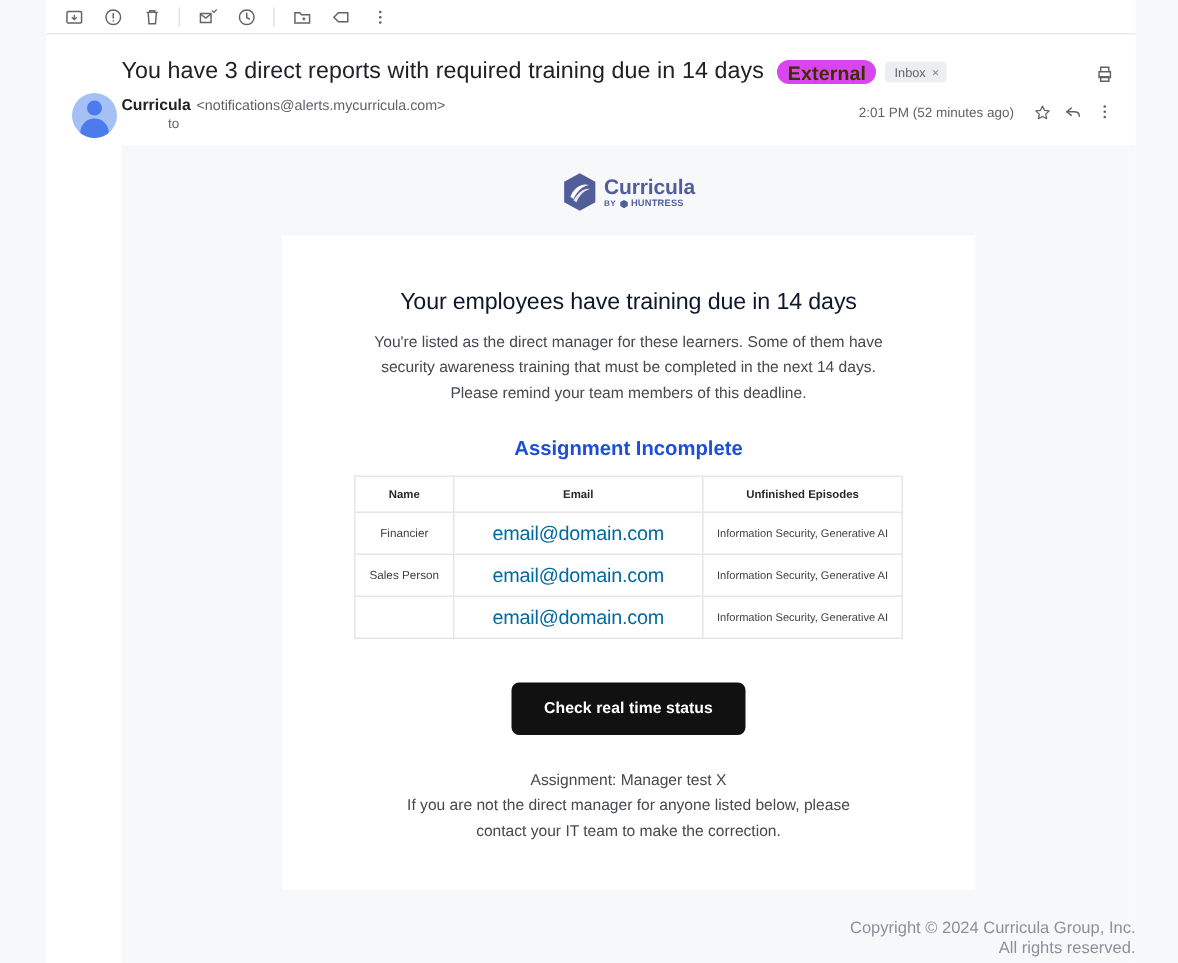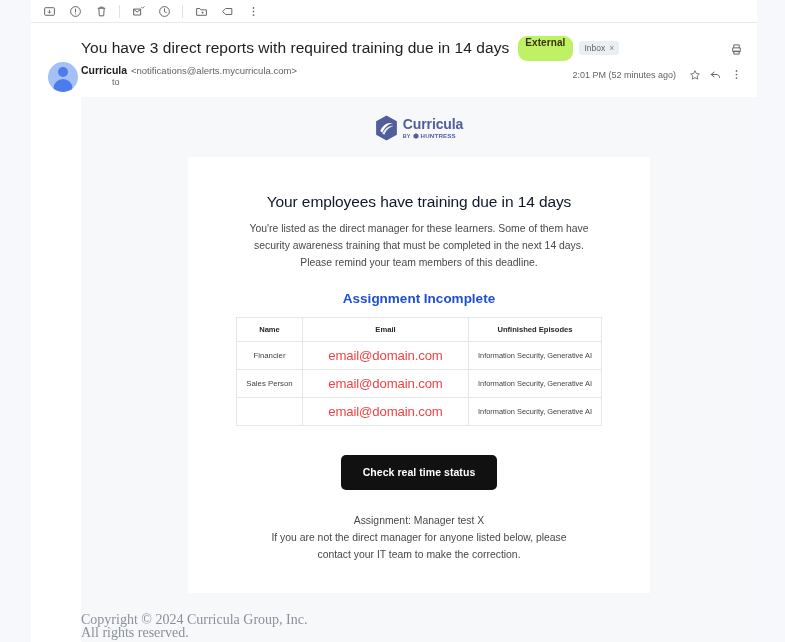--- a/index.html
+++ b/index.html
@@ -81,26 +81,26 @@
   }
   .subject-text {
     font-size: 15.5px;
     color: #202124;
     letter-spacing: 0.05px;
     white-space: nowrap;
     font-family: "Liberation Sans", sans-serif;
   }
   .badge-external {
     margin-left: 9px;
-    background: #bef264;
+    background: #d946ef;
     color: #3c2f00;
-    font-size: 10px;
+    font-size: 13px;
     font-weight: bold;
     border-radius: 9px;
-    padding: 2px 7px 13px 7px;
+    padding: 2px 7px 1px 7px;
     letter-spacing: 0.1px;
     line-height: 1;
   }
   .badge-inbox {
     margin-left: 6px;
     background: #eceff1;
     color: #5f6368;
     font-size: 8.5px;
     border-radius: 3px;
     padding: 2.5px 5px 3px 6px;
@@ -319,21 +319,21 @@
   table.learners col.c-email { width: 166px; }
   table.learners col.c-eps { width: 133px; }
 
   td.name-cell {
     font-size: 7.8px;
     color: #3c3f43;
     padding: 6px 3px;
   }
   td.email-cell {
     font-size: 13.2px;
-    color: #ef4444;
+    color: #0369a1;
     padding: 6px 3px;
     letter-spacing: -0.15px;
   }
   td.eps-cell {
     font-size: 7.4px;
     color: #3c3f43;
     line-height: 12px;
     padding: 6px 8px;
   }
 
@@ -359,25 +359,24 @@
     margin: 22px auto 0 auto;
     width: 330px;
     text-align: center;
     font-size: 10.4px;
     line-height: 17px;
     color: #46494d;
   }
 
   .footer {
     margin-top: 20px;
-    text-align: left;
-    font-size: 14px;
+    text-align: right;
+    font-size: 11px;
     line-height: 13px;
     color: #8b9099;
-    font-family: Liberation Serif, serif;
   }
 </style>
 </head>
 <body>
 
 <div id="app">
 
   <div id="reading-pane">
 
     <div class="toolbar">

